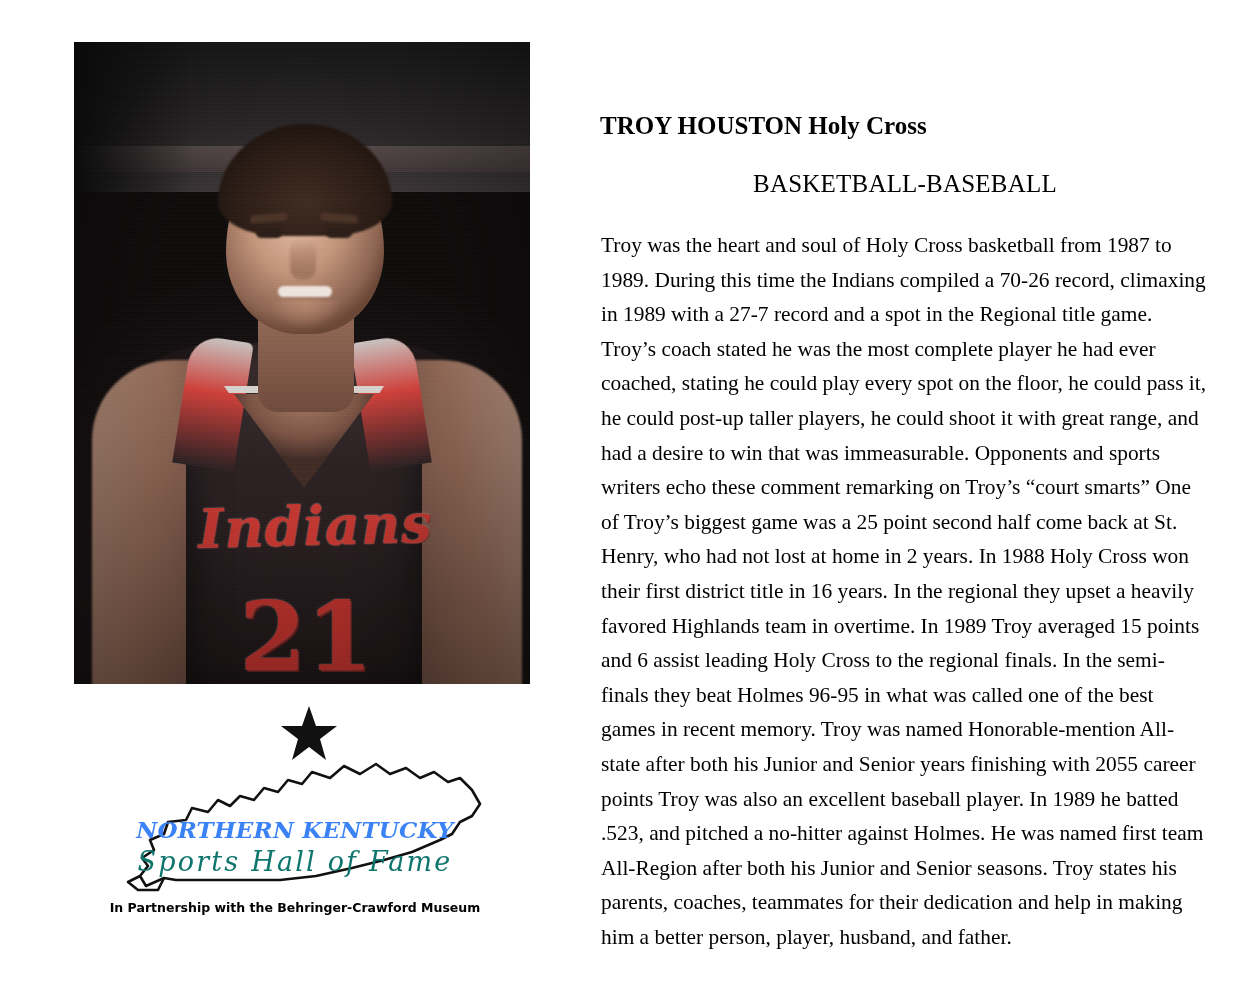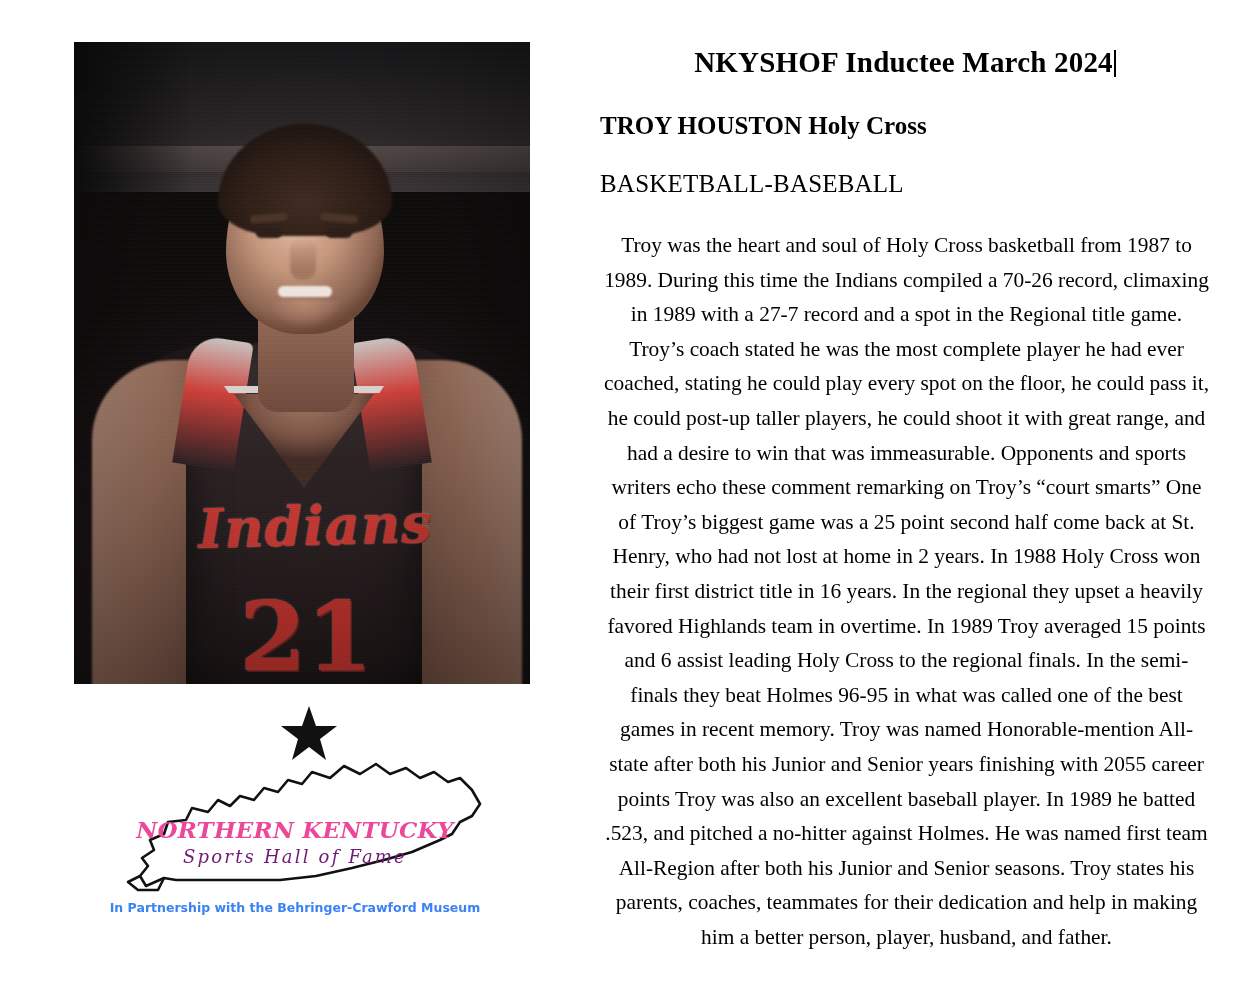--- a/index.html
+++ b/index.html
@@ -266,43 +266,43 @@
   .logo-title {
     position: absolute;
     left: 0; top: 116px;
     width: 470px;
     text-align: center;
     font-family: "DejaVu Serif", serif;
     font-weight: 700;
     font-style: italic;
     font-size: 23px;
     letter-spacing: .2px;
-    color: #ec4899;
+    color: #3b82f6;
   }
   .logo-script {
     position: absolute;
     left: 0; top: 146px;
     width: 470px;
     text-align: center;
     font-family: "DejaVu Serif", serif;
     font-style: italic;
-    font-size: 18px;
+    font-size: 27px;
     letter-spacing: 2.2px;
-    color: #701a75;
+    color: #0f766e;
   }
   .logo-partner {
     position: absolute;
     left: 0; top: 200px;
     width: 470px;
     text-align: center;
     font-family: "DejaVu Sans", sans-serif;
     font-weight: 700;
     font-size: 12.5px;
     line-height: 16px;
-    color: #3b82f6;
+    color: #000000;
   }
 
   
   .right-col {
     position: absolute;
     left: 560px;
     top: 0;
     width: 689px;
     height: 987px;
   }
@@ -333,35 +333,35 @@
     text-align: left;
     font-family: "Liberation Serif", serif;
     font-weight: 700;
     font-size: 25px;
   }
   .hof-sports {
     position: absolute;
     left: 40px;
     top: 170px;
     width: 610px;
-    text-align: left;
+    text-align: center;
     font-family: "Liberation Serif", serif;
     font-weight: 400;
     font-size: 25px;
     letter-spacing: .2px;
   }
   .bio {
     position: absolute;
     left: 41px;
     top: 228px;
     width: 611px;
     font-family: "Liberation Serif", serif;
     font-size: 21.4px;
     line-height: 34.6px;
-    text-align: center;
+    text-align: left;
     color: #000;
   }
 </style>
 </head>
 <body>
 
 <div class="page">
 
   <div class="left-col">
 
@@ -417,19 +417,18 @@
       </div>
       <div class="logo-title">NORTHERN KENTUCKY</div>
       <div class="logo-script">Sports Hall of Fame</div>
       <div class="logo-partner">
         <div>In Partnership with the Behringer-Crawford Museum</div>
       </div>
     </div>
   </div>
 
   <div class="right-col">
-    <div class="hof-title"><span>NKYSHOF Inductee March 2024</span><span class="caret"></span></div>
     <div class="hof-subtitle">TROY HOUSTON Holy Cross</div>
     <div class="hof-sports">BASKETBALL-BASEBALL</div>
     <div class="bio">Troy was the heart and soul of Holy Cross basketball from 1987 to 1989. During this time the Indians compiled a 70-26 record, climaxing in 1989 with a 27-7 record and a spot in the Regional title game. Troy’s coach stated he was the most complete player he had ever coached, stating he could play every spot on the floor, he could pass it, he could post-up taller players, he could shoot it with great range, and had a desire to win that was immeasurable. Opponents and sports writers echo these comment remarking on Troy’s “court smarts” One of Troy’s biggest game was a 25 point second half come back at St. Henry, who had not lost at home in 2 years. In 1988 Holy Cross won their first district title in 16 years. In the regional they upset a heavily favored Highlands team in overtime. In 1989 Troy averaged 15 points and 6 assist leading Holy Cross to the regional finals. In the semi-finals they beat Holmes 96-95 in what was called one of the best games in recent memory. Troy was named Honorable-mention All-state after both his Junior and Senior years finishing with 2055 career points Troy was also an excellent baseball player. In 1989 he batted .523, and pitched a no-hitter against Holmes. He was named first team All-Region after both his Junior and Senior seasons. Troy states his parents, coaches, teammates for their dedication and help in making him a better person, player, husband, and father.</div>
   </div>
 
 </div>
 
 </body></html>

